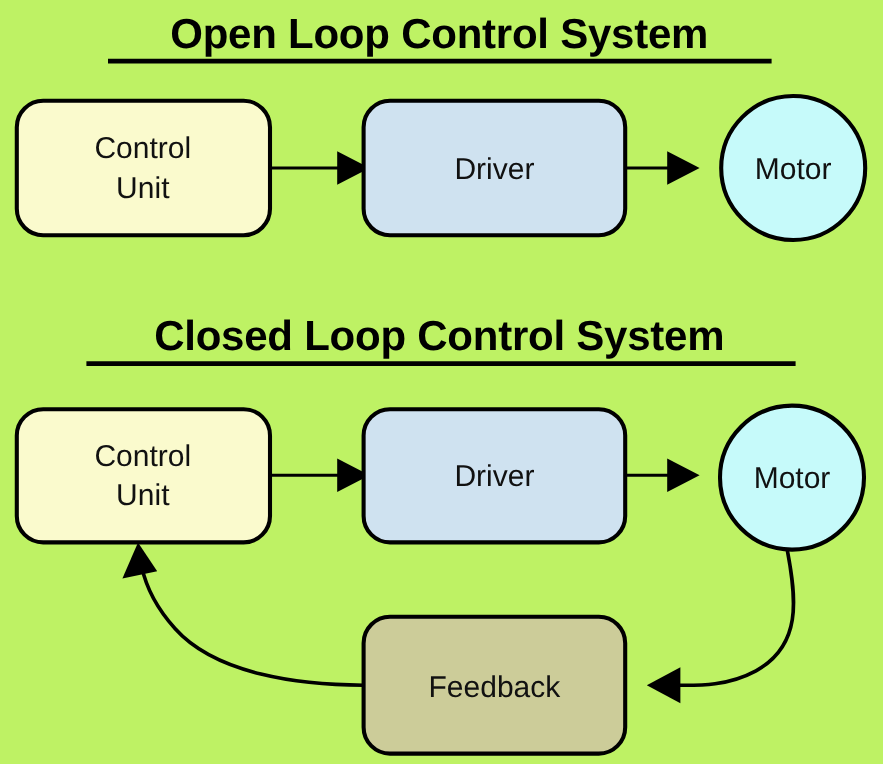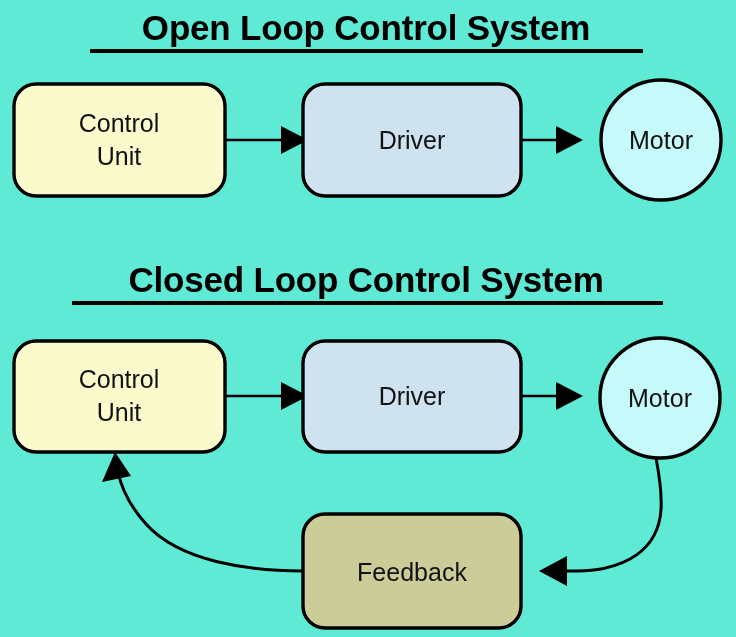--- a/index.html
+++ b/index.html
@@ -10,21 +10,21 @@
   body {
     width: 736px;
     height: 637px;
     font-family: "Liberation Sans", sans-serif;
     overflow: hidden;
   }
   #stage {
     position: relative;
     width: 736px;
     height: 637px;
-    background: #5eead4;
+    background: #bef264;
   }
   svg.diagram {
     position: absolute;
     left: 0;
     top: 0;
     width: 736px;
     height: 637px;
   }
   .title-text {
     font-family: "Liberation Sans", sans-serif;

